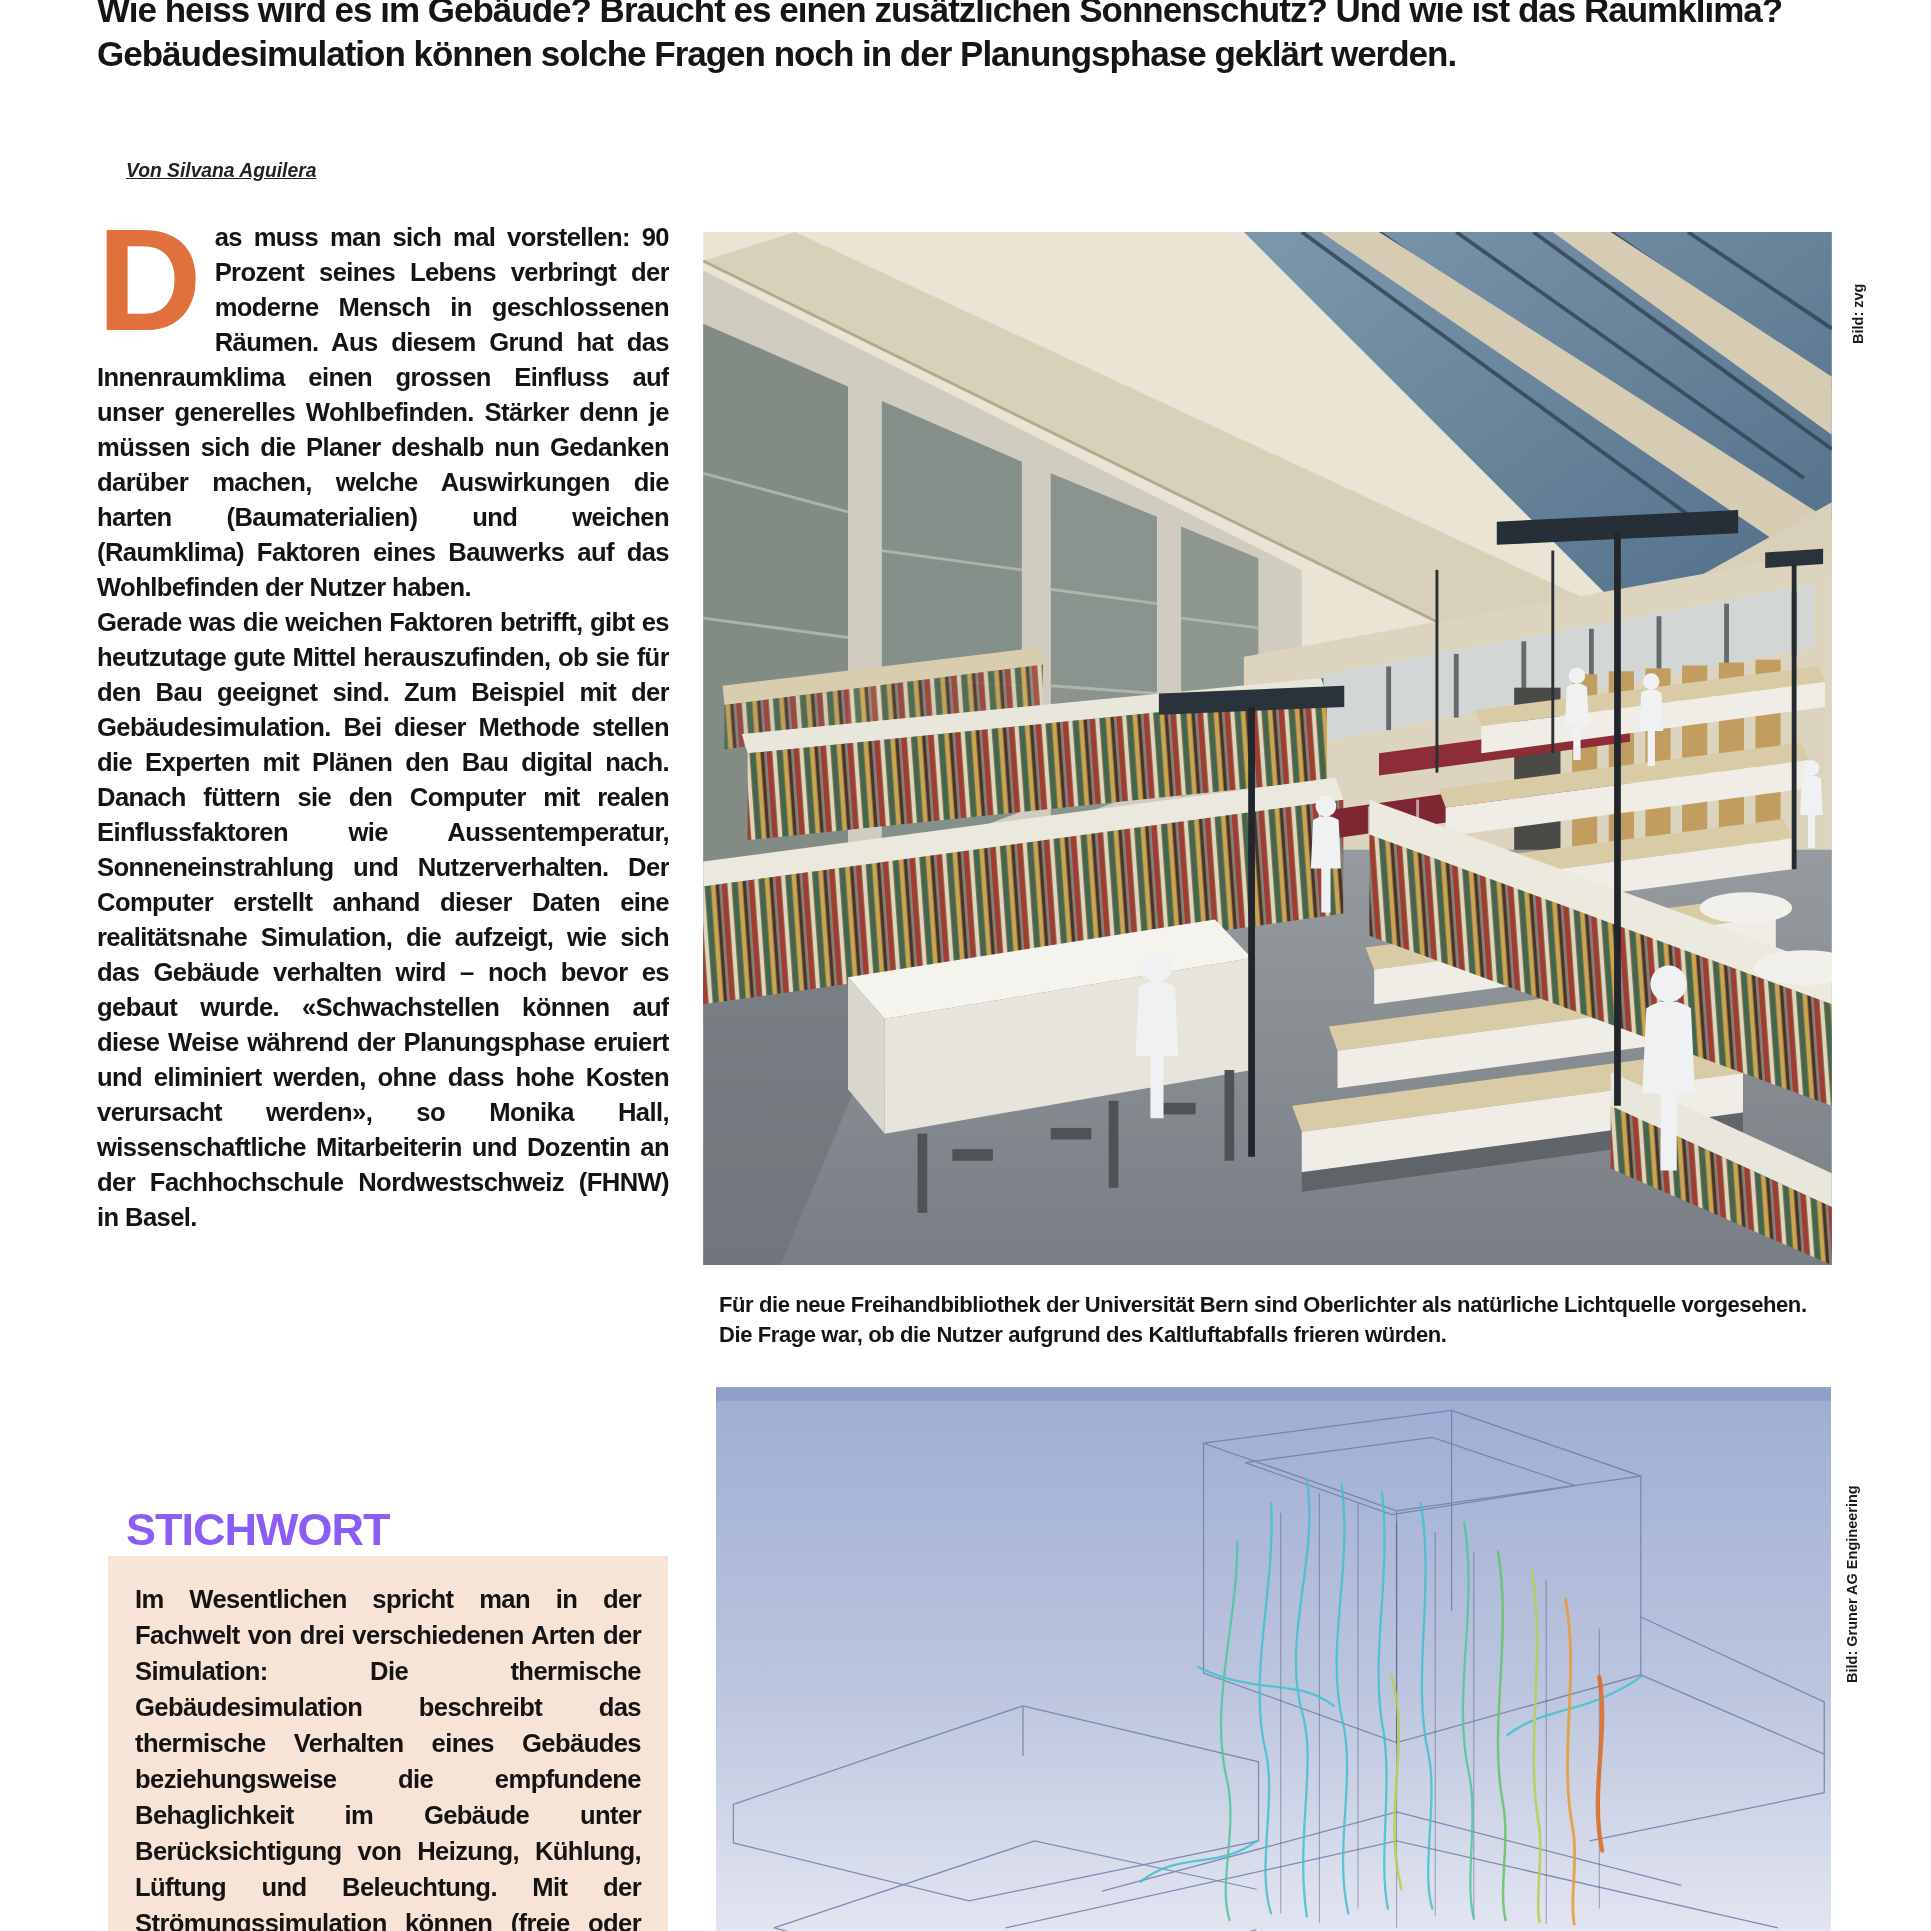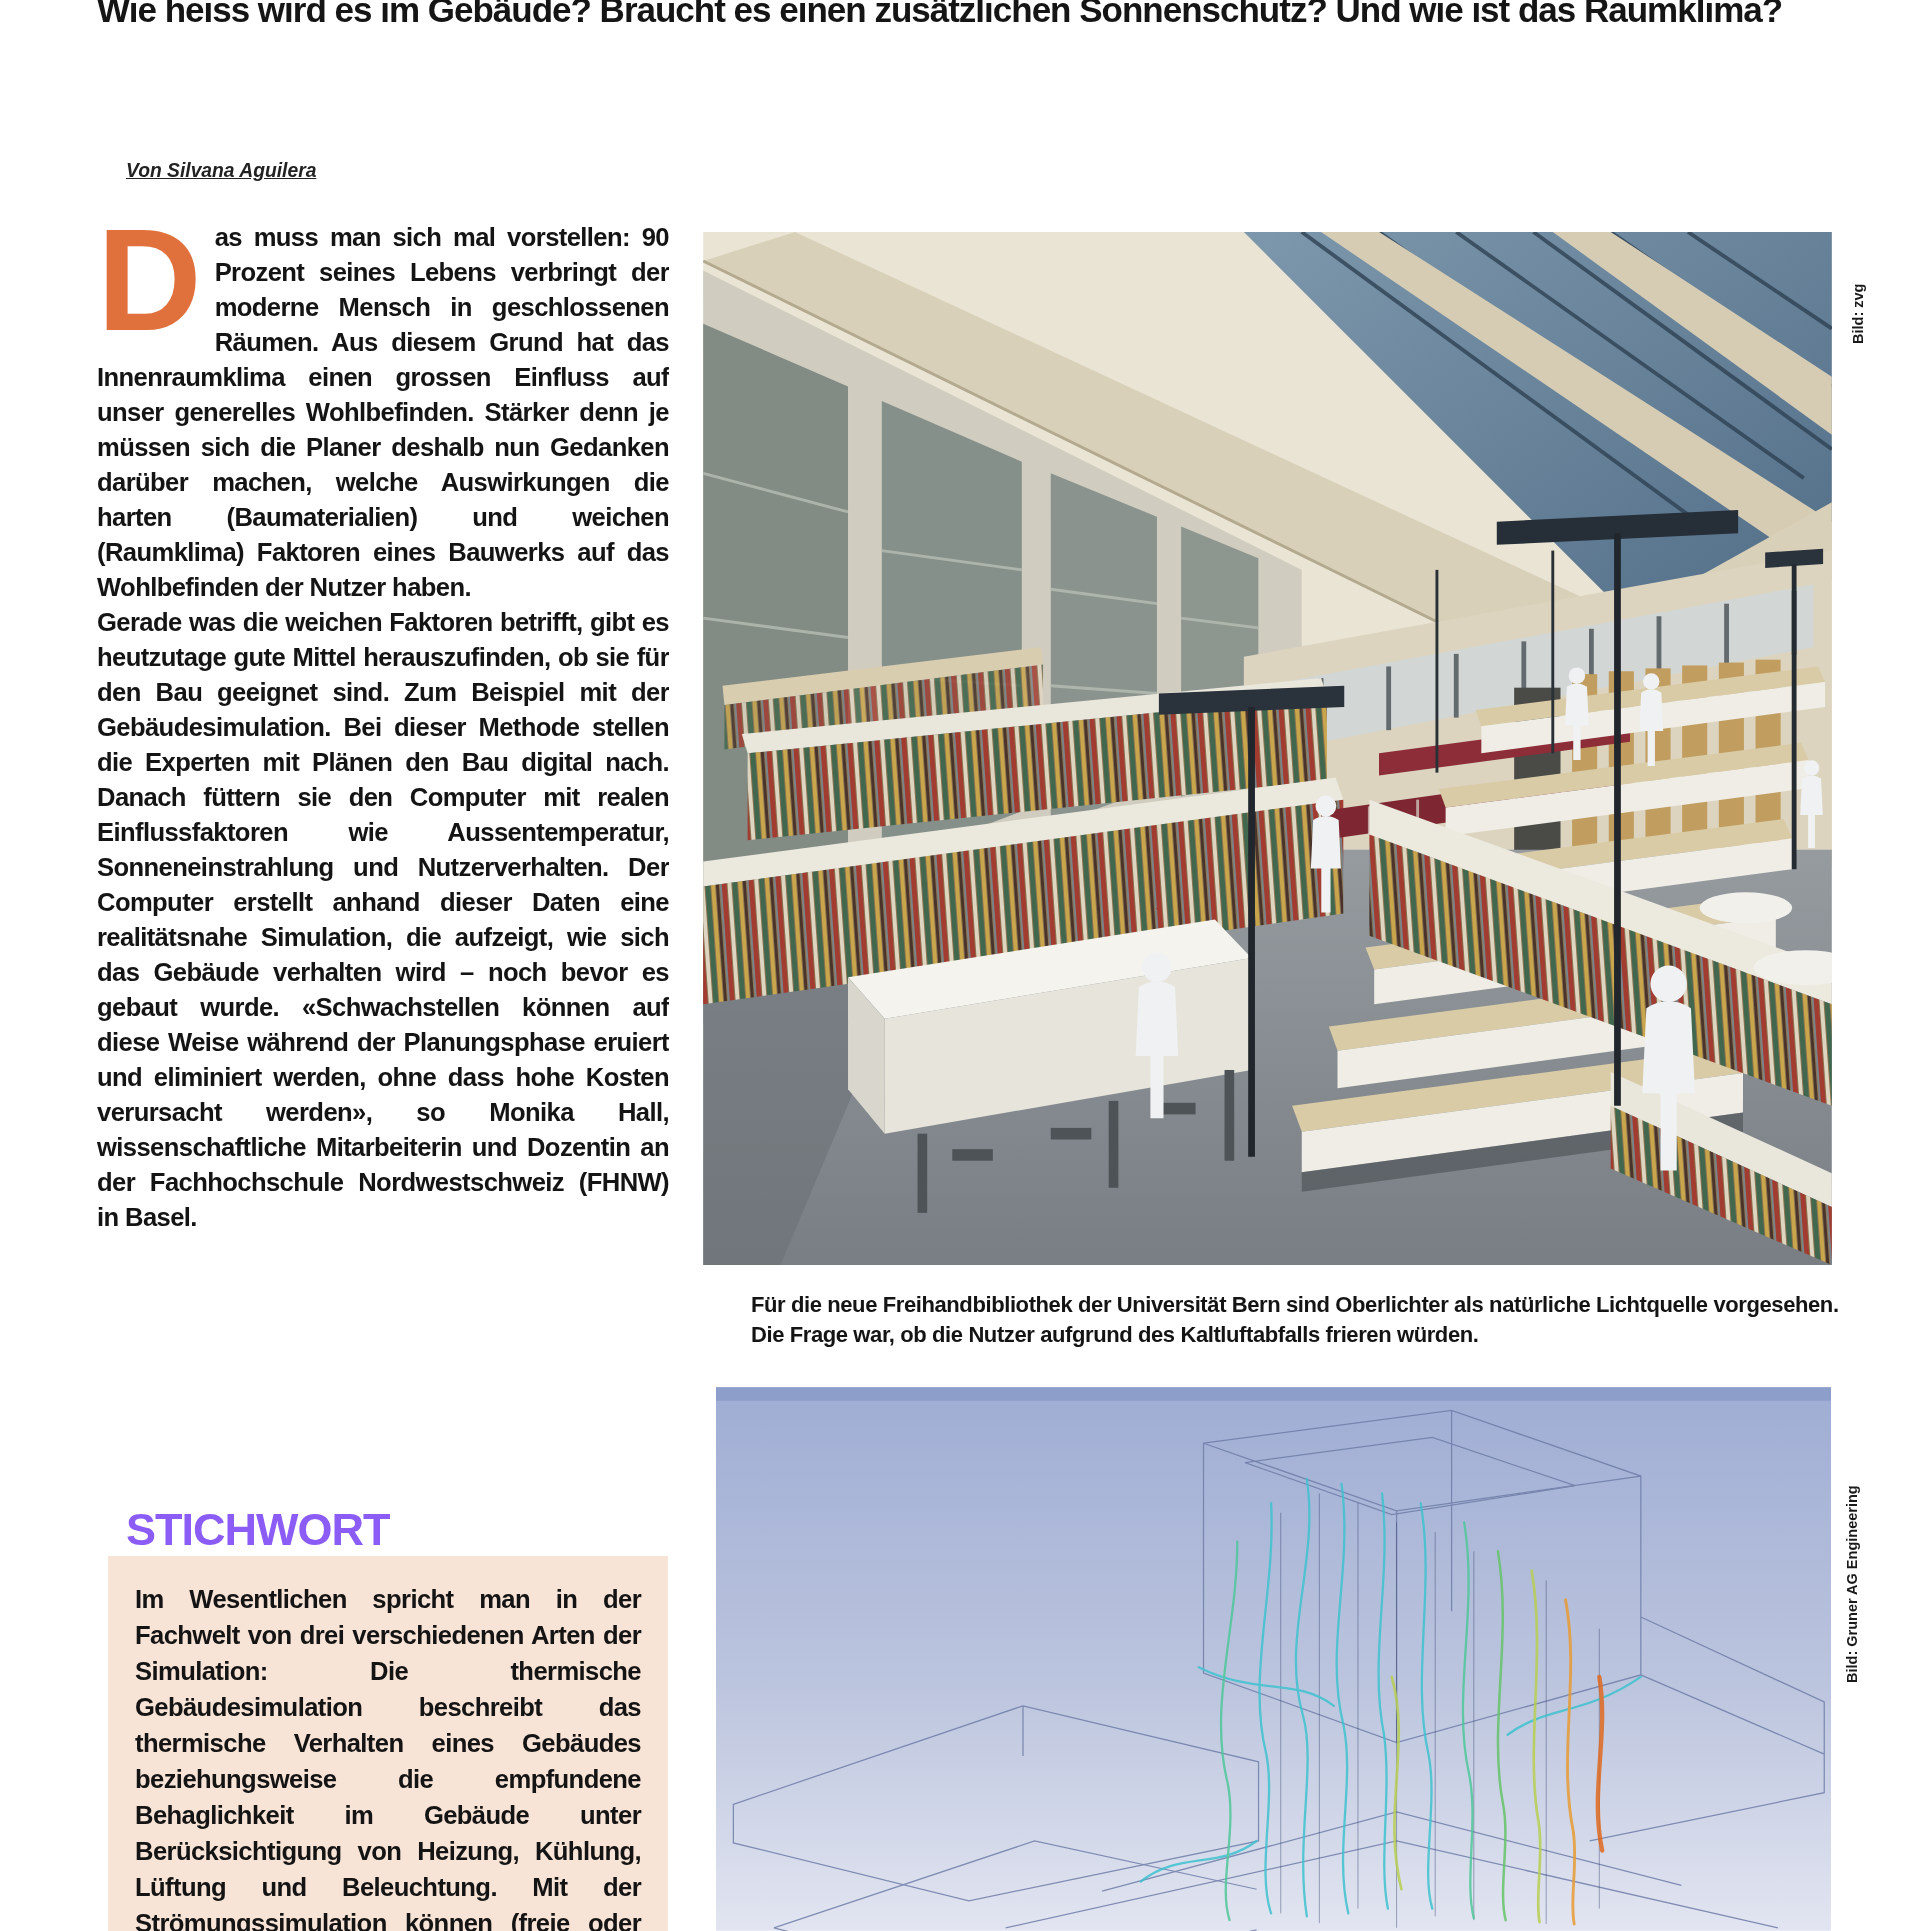--- a/index.html
+++ b/index.html
@@ -18,35 +18,36 @@
            margin:7.7px 13.5px 1.9px 0;}
   
   .stich-head{position:absolute;left:126px;top:1504px;font-size:45px;font-weight:bold;
               letter-spacing:-1px;color:#8b5cf6;}
   .stich-box{position:absolute;left:108px;top:1556px;width:560px;height:375px;background:#f8e3d7;overflow:hidden;}
   .stich-box .txt{margin:25px 27px;font-size:25.6px;font-weight:bold;line-height:36px;
                   letter-spacing:-0.6px;text-align:justify;color:#141414;}
   
   .img1{position:absolute;left:703px;top:232px;width:1129px;height:1033px;overflow:hidden;}
   .caption{position:absolute;left:719px;top:1290px;width:1112px;font-size:22px;font-weight:bold;
-           line-height:30px;letter-spacing:-0.4px;color:#141414;margin-left:32px;}
+           line-height:30px;letter-spacing:-0.4px;color:#141414;}
   .img2{position:absolute;left:716px;top:1387px;width:1115px;height:544px;overflow:hidden;}
   .vcredit{position:absolute;writing-mode:vertical-rl;transform:rotate(180deg);
            font-size:14.5px;font-weight:bold;color:#1a1a1a;letter-spacing:0;}
   #credit1{left:1850px;top:199px;height:145px;}
   #credit2{left:1844px;top:1393px;height:290px;}
   svg{display:block;}
 </style>
 </head>
 <body>
 
 <div id="page">
 
   <div class="lead">
     <div>Wie heiss wird es im Gebäude? Braucht es einen zusätzlichen Sonnenschutz? Und wie ist das Raumklima?</div>
+    <div>Gebäudesimulation können solche Fragen noch in der Planungsphase geklärt werden.</div>
   </div>
 
   <div class="byline">Von Silvana Aguilera</div>
 
   <div class="col">
     <p><span class="dropcap">D</span><span>as muss man sich mal vorstellen: 90 Prozent seines Lebens verbringt der moderne Mensch in geschlossenen Räumen. Aus diesem Grund hat das Innenraumklima einen grossen Einfluss auf unser generelles Wohlbefinden. Stärker denn je müssen sich die Planer deshalb nun Gedanken darüber machen, welche Auswirkungen die harten (Baumaterialien) und weichen (Raumklima) Faktoren eines Bauwerks auf das Wohlbefinden der Nutzer haben.</span></p>
     <p>Gerade was die weichen Faktoren betrifft, gibt es heutzutage gute Mittel herauszufinden, ob sie für den Bau geeignet sind. Zum Beispiel mit der Gebäudesimulation. Bei dieser Methode stellen die Experten mit Plänen den Bau digital nach. Danach füttern sie den Computer mit realen Einflussfaktoren wie Aussentemperatur, Sonneneinstrahlung und Nutzerverhalten. Der Computer erstellt anhand dieser Daten eine realitätsnahe Simulation, die aufzeigt, wie sich das Gebäude verhalten wird – noch bevor es gebaut wurde. «Schwachstellen können auf diese Weise während der Planungsphase eruiert und eliminiert werden, ohne dass hohe Kosten verursacht werden», so Monika Hall, wissenschaftliche Mitarbeiterin und Dozentin an der Fachhochschule Nordwestschweiz (FHNW) in Basel.</p>
   </div>
 
   <div class="stich-head">STICHWORT</div>

